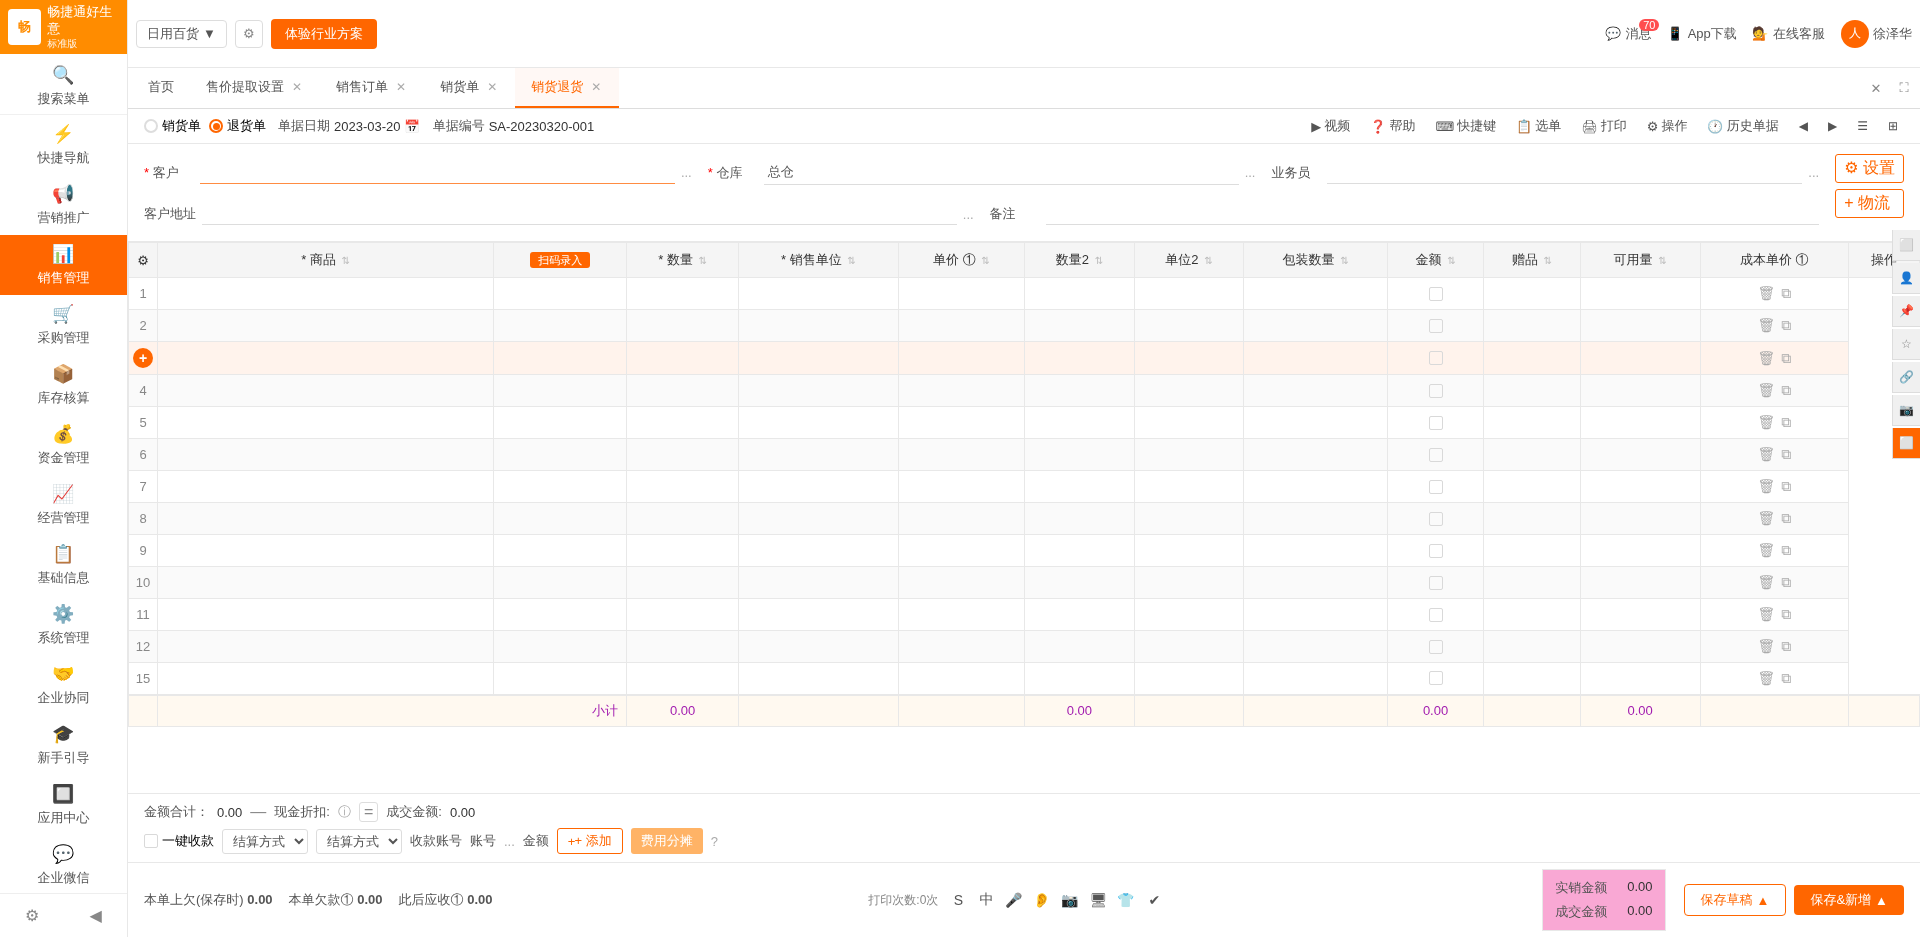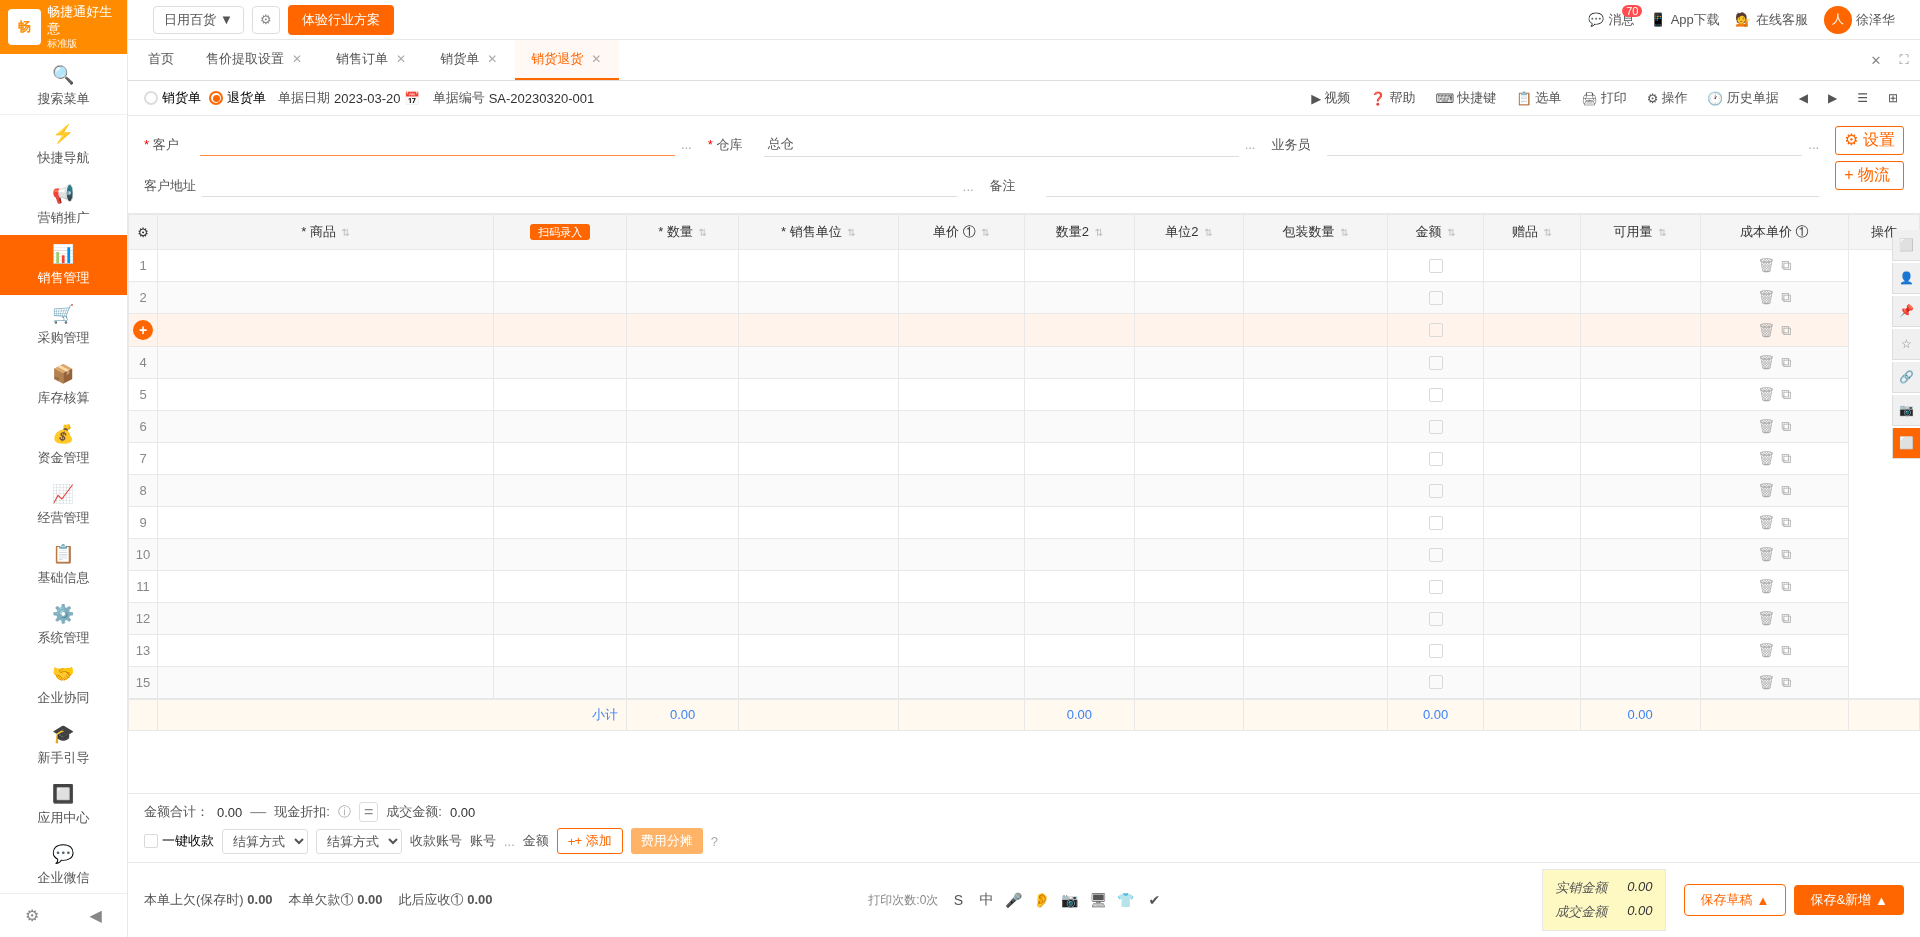--- a/index.html
+++ b/index.html
@@ -14,21 +14,21 @@
     .sidebar-item { display: flex; flex-direction: column; align-items: center; padding: 8px 4px; cursor: pointer; color: #555; gap: 4px; font-size: 12px; }
     .sidebar-item.active { background: #ff6600; color: #fff; }
     .sidebar-item .icon { font-size: 18px; }
     .sidebar-bottom { padding: 8px 0; border-top: 1px solid #eee; display: flex; justify-content: space-around; align-items: center; }
     .sidebar-bottom-btn { color: #888; cursor: pointer; font-size: 16px; padding: 4px; }
 
     
     .main { flex: 1; display: flex; flex-direction: column; overflow: hidden; }
 
     
-    .top-header { height: 40px; background: #fff; display: flex; align-items: center; justify-content: space-between; padding: 0 25px; border-bottom: 1px solid #e8e8e8; flex-shrink: 0; }
+    .top-header { height: 68px; background: #fff; display: flex; align-items: center; justify-content: space-between; padding: 0 8px; border-bottom: 1px solid #e8e8e8; flex-shrink: 0; }
     .top-header-left { display: flex; align-items: center; gap: 8px; }
     .dropdown-select { display: flex; align-items: center; gap: 4px; padding: 4px 10px; border: 1px solid #ddd; border-radius: 4px; cursor: pointer; color: #555; }
     .settings-btn { width: 28px; height: 28px; display: flex; align-items: center; justify-content: center; border: 1px solid #ddd; border-radius: 4px; cursor: pointer; color: #888; }
     .experience-btn { background: #ff6600; color: #fff; border: none; border-radius: 4px; padding: 6px 14px; cursor: pointer; font-size: 13px; }
     .top-header-right { display: flex; align-items: center; gap: 16px; color: #555; }
     .top-header-right .msg-btn { display: flex; align-items: center; gap: 4px; cursor: pointer; position: relative; }
     .badge { background: #ff4d4f; color: #fff; border-radius: 10px; font-size: 11px; padding: 0 4px; position: absolute; top: -6px; right: -8px; }
     .header-action { display: flex; align-items: center; gap: 4px; cursor: pointer; color: #555; }
     .user-avatar { width: 28px; height: 28px; border-radius: 50%; background: #ff6600; display: flex; align-items: center; justify-content: center; color: #fff; font-size: 12px; }
 
@@ -74,21 +74,21 @@
     thead th .sort-arrows { color: #bbb; font-size: 10px; margin-left: 2px; cursor: pointer; }
     tbody tr { background: #fff; }
     tbody tr:nth-child(even) { background: #fafafa; }
     tbody tr.highlighted { background: #fff3ec; }
     tbody td { padding: 6px 4px; border: 1px solid #e8e8e8; text-align: center; height: 32px; }
     .row-num { color: #888; }
     .checkbox-cell { display: flex; justify-content: center; align-items: center; }
     .checkbox { width: 14px; height: 14px; border: 1px solid #d9d9d9; border-radius: 2px; display: inline-block; }
     .action-btns { display: flex; justify-content: center; gap: 6px; }
     .action-btn { color: #aaa; cursor: pointer; font-size: 14px; }
-    .total-row td { background: #fff9f0; font-weight: 500; color: #3b82f6; border-top: 2px solid #e8e8e8; }
+    .total-row td { background: #fff9f0; font-weight: 500; color: #a21caf; border-top: 2px solid #e8e8e8; }
     .scan-btn { background: #ff6600; color: #fff; padding: 2px 8px; border-radius: 3px; font-size: 11px; cursor: pointer; white-space: nowrap; }
     .gear-col { width: 28px; }
     .add-row-btn { width: 20px; height: 20px; background: #ff6600; color: #fff; border-radius: 50%; display: flex; align-items: center; justify-content: center; cursor: pointer; font-size: 14px; font-weight: bold; }
 
     
     .bottom-section { background: #fff; border-top: 1px solid #e8e8e8; padding: 8px 16px; flex-shrink: 0; }
     .bottom-row { display: flex; align-items: center; gap: 12px; }
     .amount-formula { display: flex; align-items: center; gap: 8px; color: #555; font-size: 13px; }
     .amount-label { color: #555; }
     .amount-value { color: #333; font-weight: 500; }
@@ -700,44 +700,20 @@
               <td></td>
               <td></td>
               <td>
       <div class="action-btns">
         <span class="action-btn">🗑</span>
         <span class="action-btn">⧉</span>
       </div>
     </td>
             </tr>
             <tr>
-              <td><span class="row-num">13</span></td>
-              <td></td>
-              <td></td>
-              <td></td>
-              <td></td>
-              <td></td>
-              <td></td>
-              <td></td>
-              <td></td>
-              <td>
-                <div class="checkbox-cell">
-                  <div class="checkbox"></div>
-                </div>
-              </td>
-              <td></td>
-              <td></td>
-              <td>
-      <div class="action-btns">
-        <span class="action-btn">🗑</span>
-        <span class="action-btn">⧉</span>
-      </div>
-    </td>
-            </tr>
-            <tr>
               <td><span class="row-num">15</span></td>
               <td></td>
               <td></td>
               <td></td>
               <td></td>
               <td></td>
               <td></td>
               <td></td>
               <td></td>
               <td>
@@ -833,21 +809,21 @@
           <div class="footer-icon">🎤</div>
           <div class="footer-icon">👂</div>
           <div class="footer-icon">📷</div>
           <div class="footer-icon">🖥</div>
           <div class="footer-icon">👕</div>
           <div class="footer-icon">✔</div>
         </div>
       </div>
       <div class="footer-right">
 
-        <div style="background:#fef9c3; border:1px solid #e8e8e8; padding:6px 12px; margin-right:10px; font-size:13px;font-style:italic;">
+        <div style="background:#f9a8d4; border:1px solid #e8e8e8; padding:6px 12px; margin-right:10px; font-size:13px;">
           <div class="summary-row">
             <span>实销金额</span>
             <span class="summary-amount">0.00</span>
           </div>
           <div class="summary-row">
             <span>成交金额</span>
             <span class="summary-amount">0.00</span>
           </div>
         </div>
         <button class="save-draft-btn">

